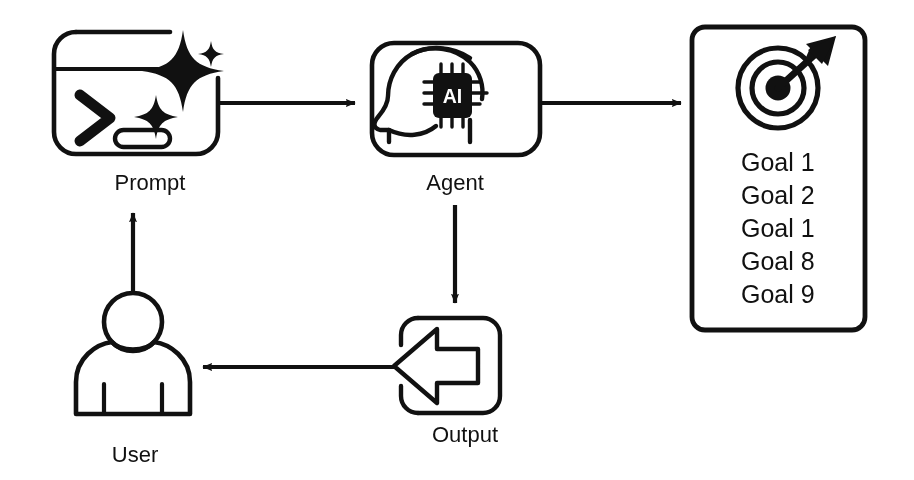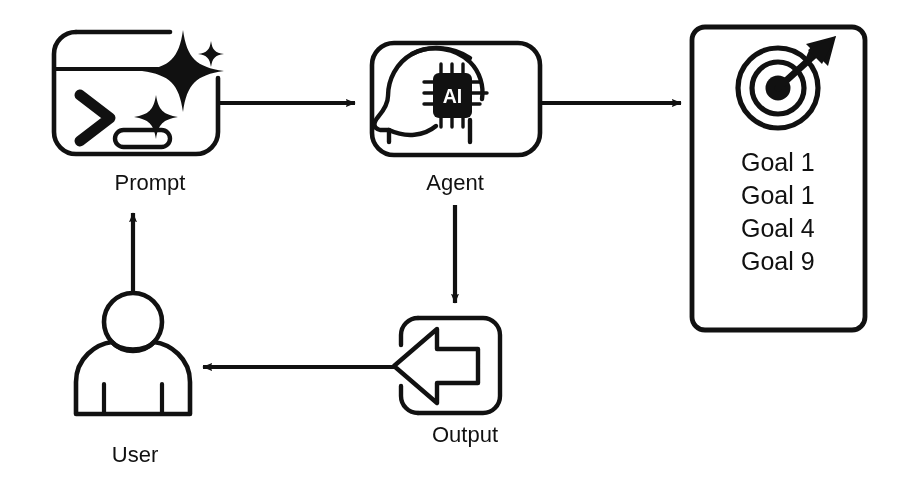--- a/index.html
+++ b/index.html
@@ -162,18 +162,19 @@
   <div class="node-label" id="label-prompt">Prompt</div>
 
   <div class="node-label" id="label-agent">Agent</div>
 
   <div class="node-label" id="label-output">Output</div>
 
   <div class="node-label" id="label-user">User</div>
 
   <div class="goals-list">
     <span class="goal-item">Goal 1</span>
+    <span class="goal-item">Goal 2</span>
     <span class="goal-item">Goal 1</span>
-    <span class="goal-item">Goal 4</span>
+    <span class="goal-item">Goal 8</span>
     <span class="goal-item">Goal 9</span>
   </div>
 
 </div>
 
 </body></html>

